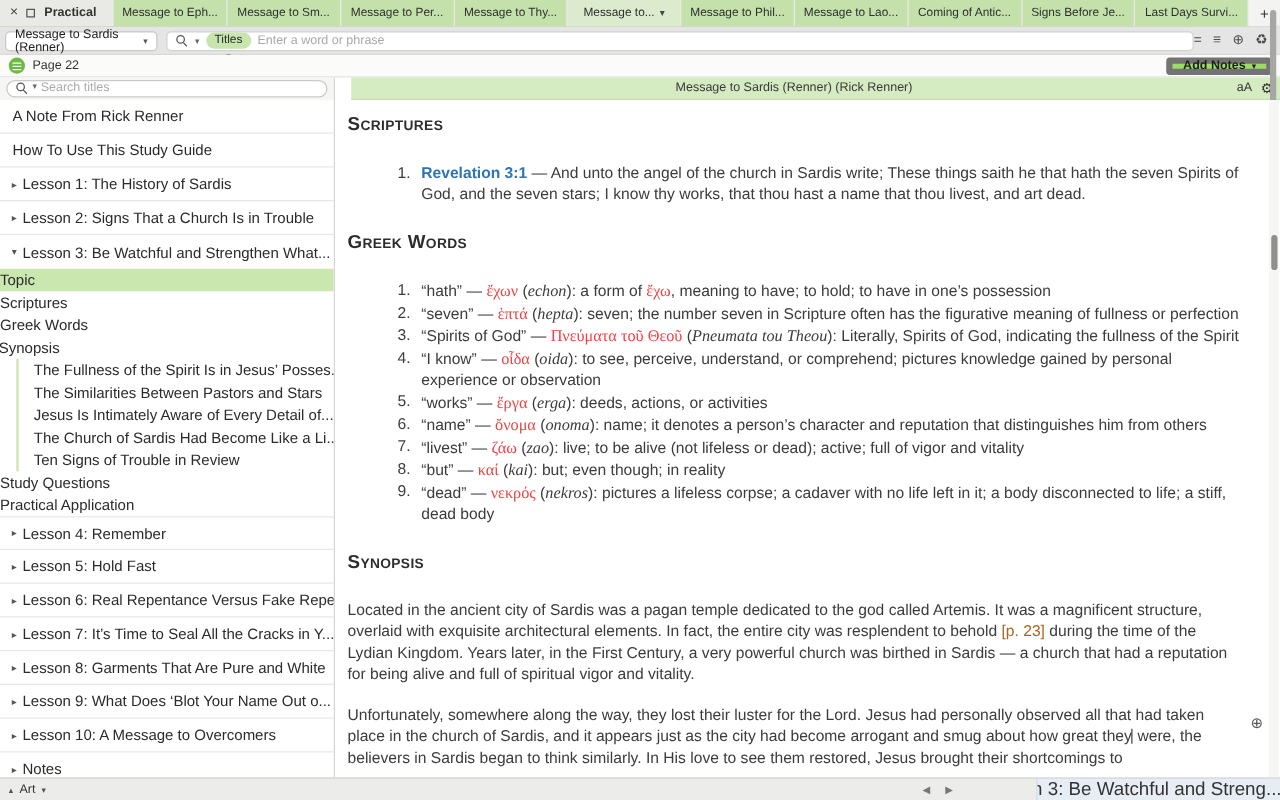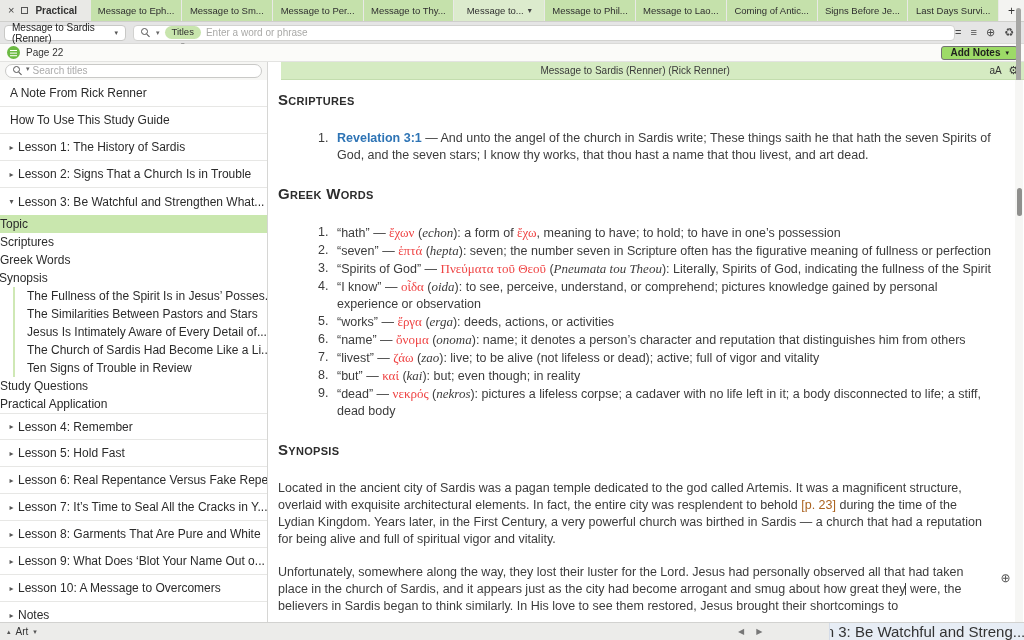--- a/index.html
+++ b/index.html
@@ -44,21 +44,21 @@
   #toolbar-icons span { font-size:11px; color:#4a4a4a; line-height:1; }
 
   
   #pagebar { position:absolute; left:0; top:44px; width:1024px; height:18px; background:#fbfbf9;
     border-bottom:1px solid #e3e3e1; display:flex; align-items:center; }
   .page-icon { width:13px; height:13px; border-radius:50%; background:#6cba43; position:relative;
     margin-left:7px; flex:0 0 auto; }
   .page-icon::before { content:""; position:absolute; left:3px; top:3.5px; width:7px; height:1.3px;
     background:#fff; box-shadow:0 2.6px 0 #fff, 0 5.2px 0 #fff; }
   #page-label { font-size:10px; color:#333; margin-left:6px; }
-  #add-notes { margin-left:auto; margin-right:6px; background:#9ddb67; border:1px solid #737373;
+  #add-notes { margin-left:auto; margin-right:6px; background:#9ddb67; border:5px solid #737373;
     border-radius:3px; height:14px; display:flex; align-items:center; gap:5px; padding:0 8px;
     font-size:10px; font-weight:700; color:#1e1e1e; }
   #add-notes .dd { font-size:7px; font-weight:400; }
 
   
   #sidebar-search-row { position:absolute; left:0; top:62px; width:268px; height:18px;
     background:#f6f6f4; border-right:1px solid #d6d6d4; display:flex; align-items:center; }
   #sidebar-search { margin:0 5px; width:258px; height:14px; background:#fff;
     border:1px solid #c9c9c7; border-radius:8px; display:flex; align-items:flex-start; padding:0 6px; gap:3px; }
   #sidebar-search input { border:0; outline:0; flex:1; font-size:10px; color:#333; background:transparent;

